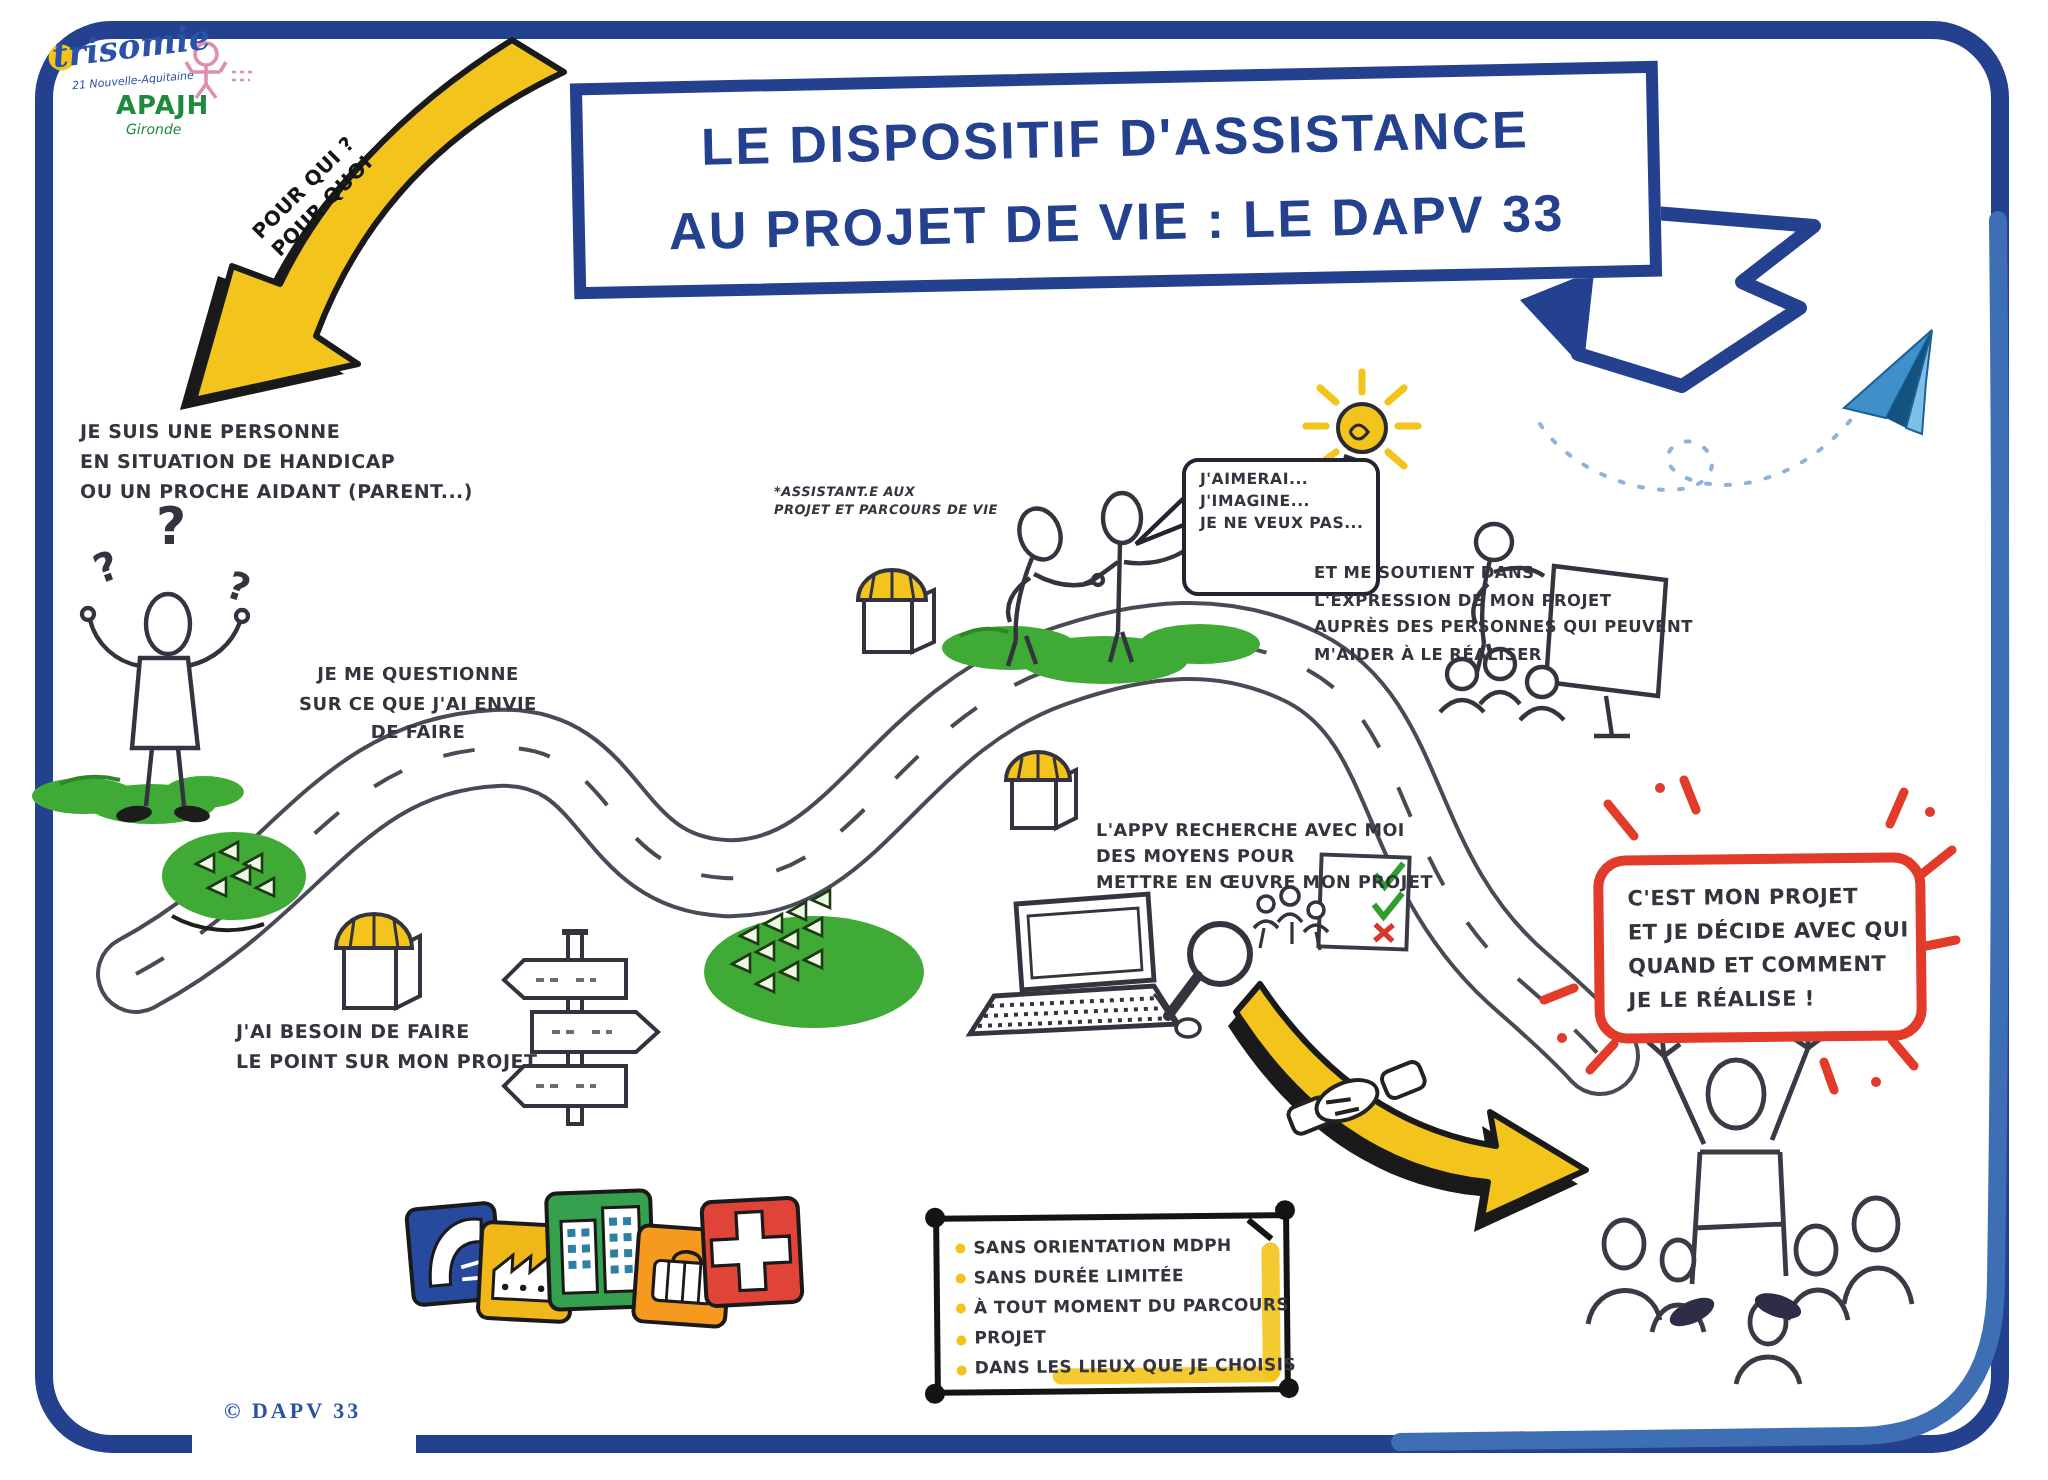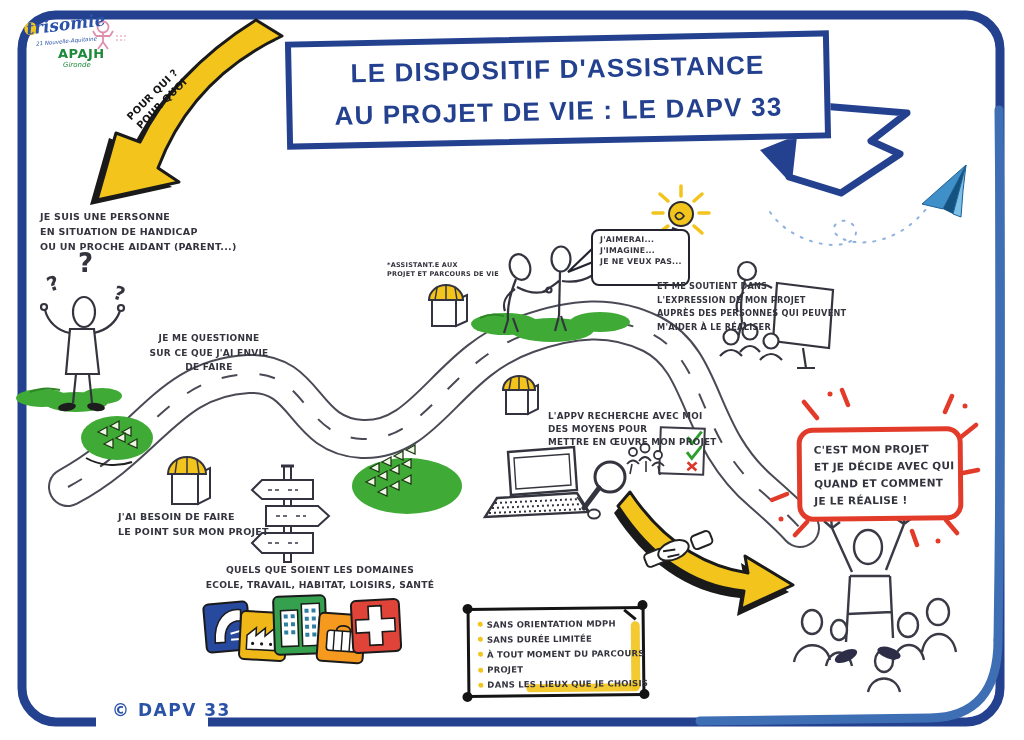--- a/index.html
+++ b/index.html
@@ -24,23 +24,23 @@
   .logo-trisomie-sub{left:36px;top:38px;color:#2a52a8;font-size:5.5px;font-style:italic;transform:rotate(-5deg);}
   .logo-apajh{left:58px;top:46px;color:#1e8a3c;font-weight:700;font-size:13px;letter-spacing:.5px;text-align:right;}
   .logo-apajh-sub{left:63px;top:61px;color:#1e8a3c;font-size:7px;font-style:italic;}
 
   .pourquoi{left:96px;top:86px;width:122px;transform:rotate(-45deg);text-align:center;
             font-size:10px;line-height:13px;color:#141414;}
 
   .txt-persona{left:40px;top:209px;font-size:9.5px;line-height:15px;}
   .txt-questionne{left:116px;top:331px;width:186px;text-align:center;font-size:9px;line-height:14.5px;}
   .txt-appv{left:403px;top:194px;font-size:9.2px;line-height:14px;}
-  .txt-footnote{left:387px;top:261px;font-size:6.5px;line-height:8.5px;}
+  .txt-footnote{left:387px;top:242px;font-size:6.5px;line-height:8.5px;font-style:italic;}
   .bubble{left:591px;top:229px;width:88px;height:46px;background:#fff;border:2.5px solid #242430;
-          border-radius:8px;padding:3px 0 4px 7px;font-size:7.8px;line-height:11px;}
+          border-radius:8px;padding:3px 0 16px 7px;font-size:7.8px;line-height:11px;}
   .txt-soutient{left:633px;top:280px;font-size:8.2px;line-height:13.5px;margin-left:24px;}
   .txt-recherche{left:548px;top:410px;font-size:8.8px;line-height:13px;}
   .txt-besoin{left:118px;top:510px;font-size:9.5px;line-height:14.5px;}
   .txt-domaines{left:190px;top:563px;width:260px;text-align:center;font-size:9.2px;line-height:14.5px;}
 
   .decide{left:797px;top:427px;width:166px;height:94px;background:#fff;border:5px solid #e23b2a;
           border-radius:16px;transform:rotate(-.6deg);padding:9px 0 0 12px;
           font-size:10.5px;line-height:17px;box-sizing:border-box;}
 
   .conditions{left:467px;top:607px;width:178px;height:90px;background:#fff;border:3px solid #141414;
@@ -48,21 +48,21 @@
   .conditions .hl-r{position:absolute;right:2px;top:12px;bottom:3px;width:9px;background:#f2c41c;
                     border-radius:5px;opacity:.9;}
   .conditions .hl-b{position:absolute;left:56px;right:3px;bottom:2px;height:8px;background:#f2c41c;
                     border-radius:5px;opacity:.9;}
   .cond-item{display:flex;align-items:center;gap:4px;height:15.2px;position:relative;}
   .cond-item .dot{width:5px;height:5px;border-radius:50%;background:#f2c41c;flex:0 0 auto;}
   .cond-item .txt{font-size:8.5px;font-weight:700;color:#34343f;letter-spacing:.2px;white-space:nowrap;}
   .pin{position:absolute;width:10px;height:10px;border-radius:50%;background:#141414;}
   .pin-tail{position:absolute;width:15px;height:2.5px;background:#141414;transform:rotate(40deg);}
 
-  .copyright{left:112px;top:700px;color:#2a52a8;font-weight:700;font-size:17px;letter-spacing:1.5px;}
+  .copyright{left:112px;top:700px;color:#2a52a8;font-weight:700;font-size:11px;letter-spacing:1.5px;font-family:Liberation Serif, serif;}
 </style>
 </head>
 <body>
 
 <div class="stage">
 
 <svg class="art" width="1024" height="740" viewBox="0 0 1024 740">
 
   <g>
     <rect x="22" y="15" width="978" height="707" rx="34" fill="none" stroke="#24418f" stroke-width="9"></rect>
@@ -351,22 +351,20 @@
 JE NE VEUX PAS...</div>
   <div class="abs hand txt-soutient">ET ME SOUTIENT DANS
 L'EXPRESSION DE MON PROJET
 AUPRÈS DES PERSONNES QUI PEUVENT
 M'AIDER À LE RÉALISER</div>
   <div class="abs hand txt-recherche">L'APPV RECHERCHE AVEC MOI
 DES MOYENS POUR
 METTRE EN ŒUVRE MON PROJET</div>
   <div class="abs hand txt-besoin">J'AI BESOIN DE FAIRE
 LE POINT SUR MON PROJET</div>
-  <div class="abs hand txt-domaines">QUELS QUE SOIENT LES DOMAINES
-ECOLE, TRAVAIL, HABITAT, LOISIRS, SANTÉ</div>
 
   <div class="abs hand decide">C'EST MON PROJET
 ET JE DÉCIDE AVEC QUI
 QUAND ET COMMENT
 JE LE RÉALISE !</div>
 
   <div class="abs conditions">
     <span class="hl-r"></span>
     <span class="hl-b"></span>
     <div class="cond-item">

